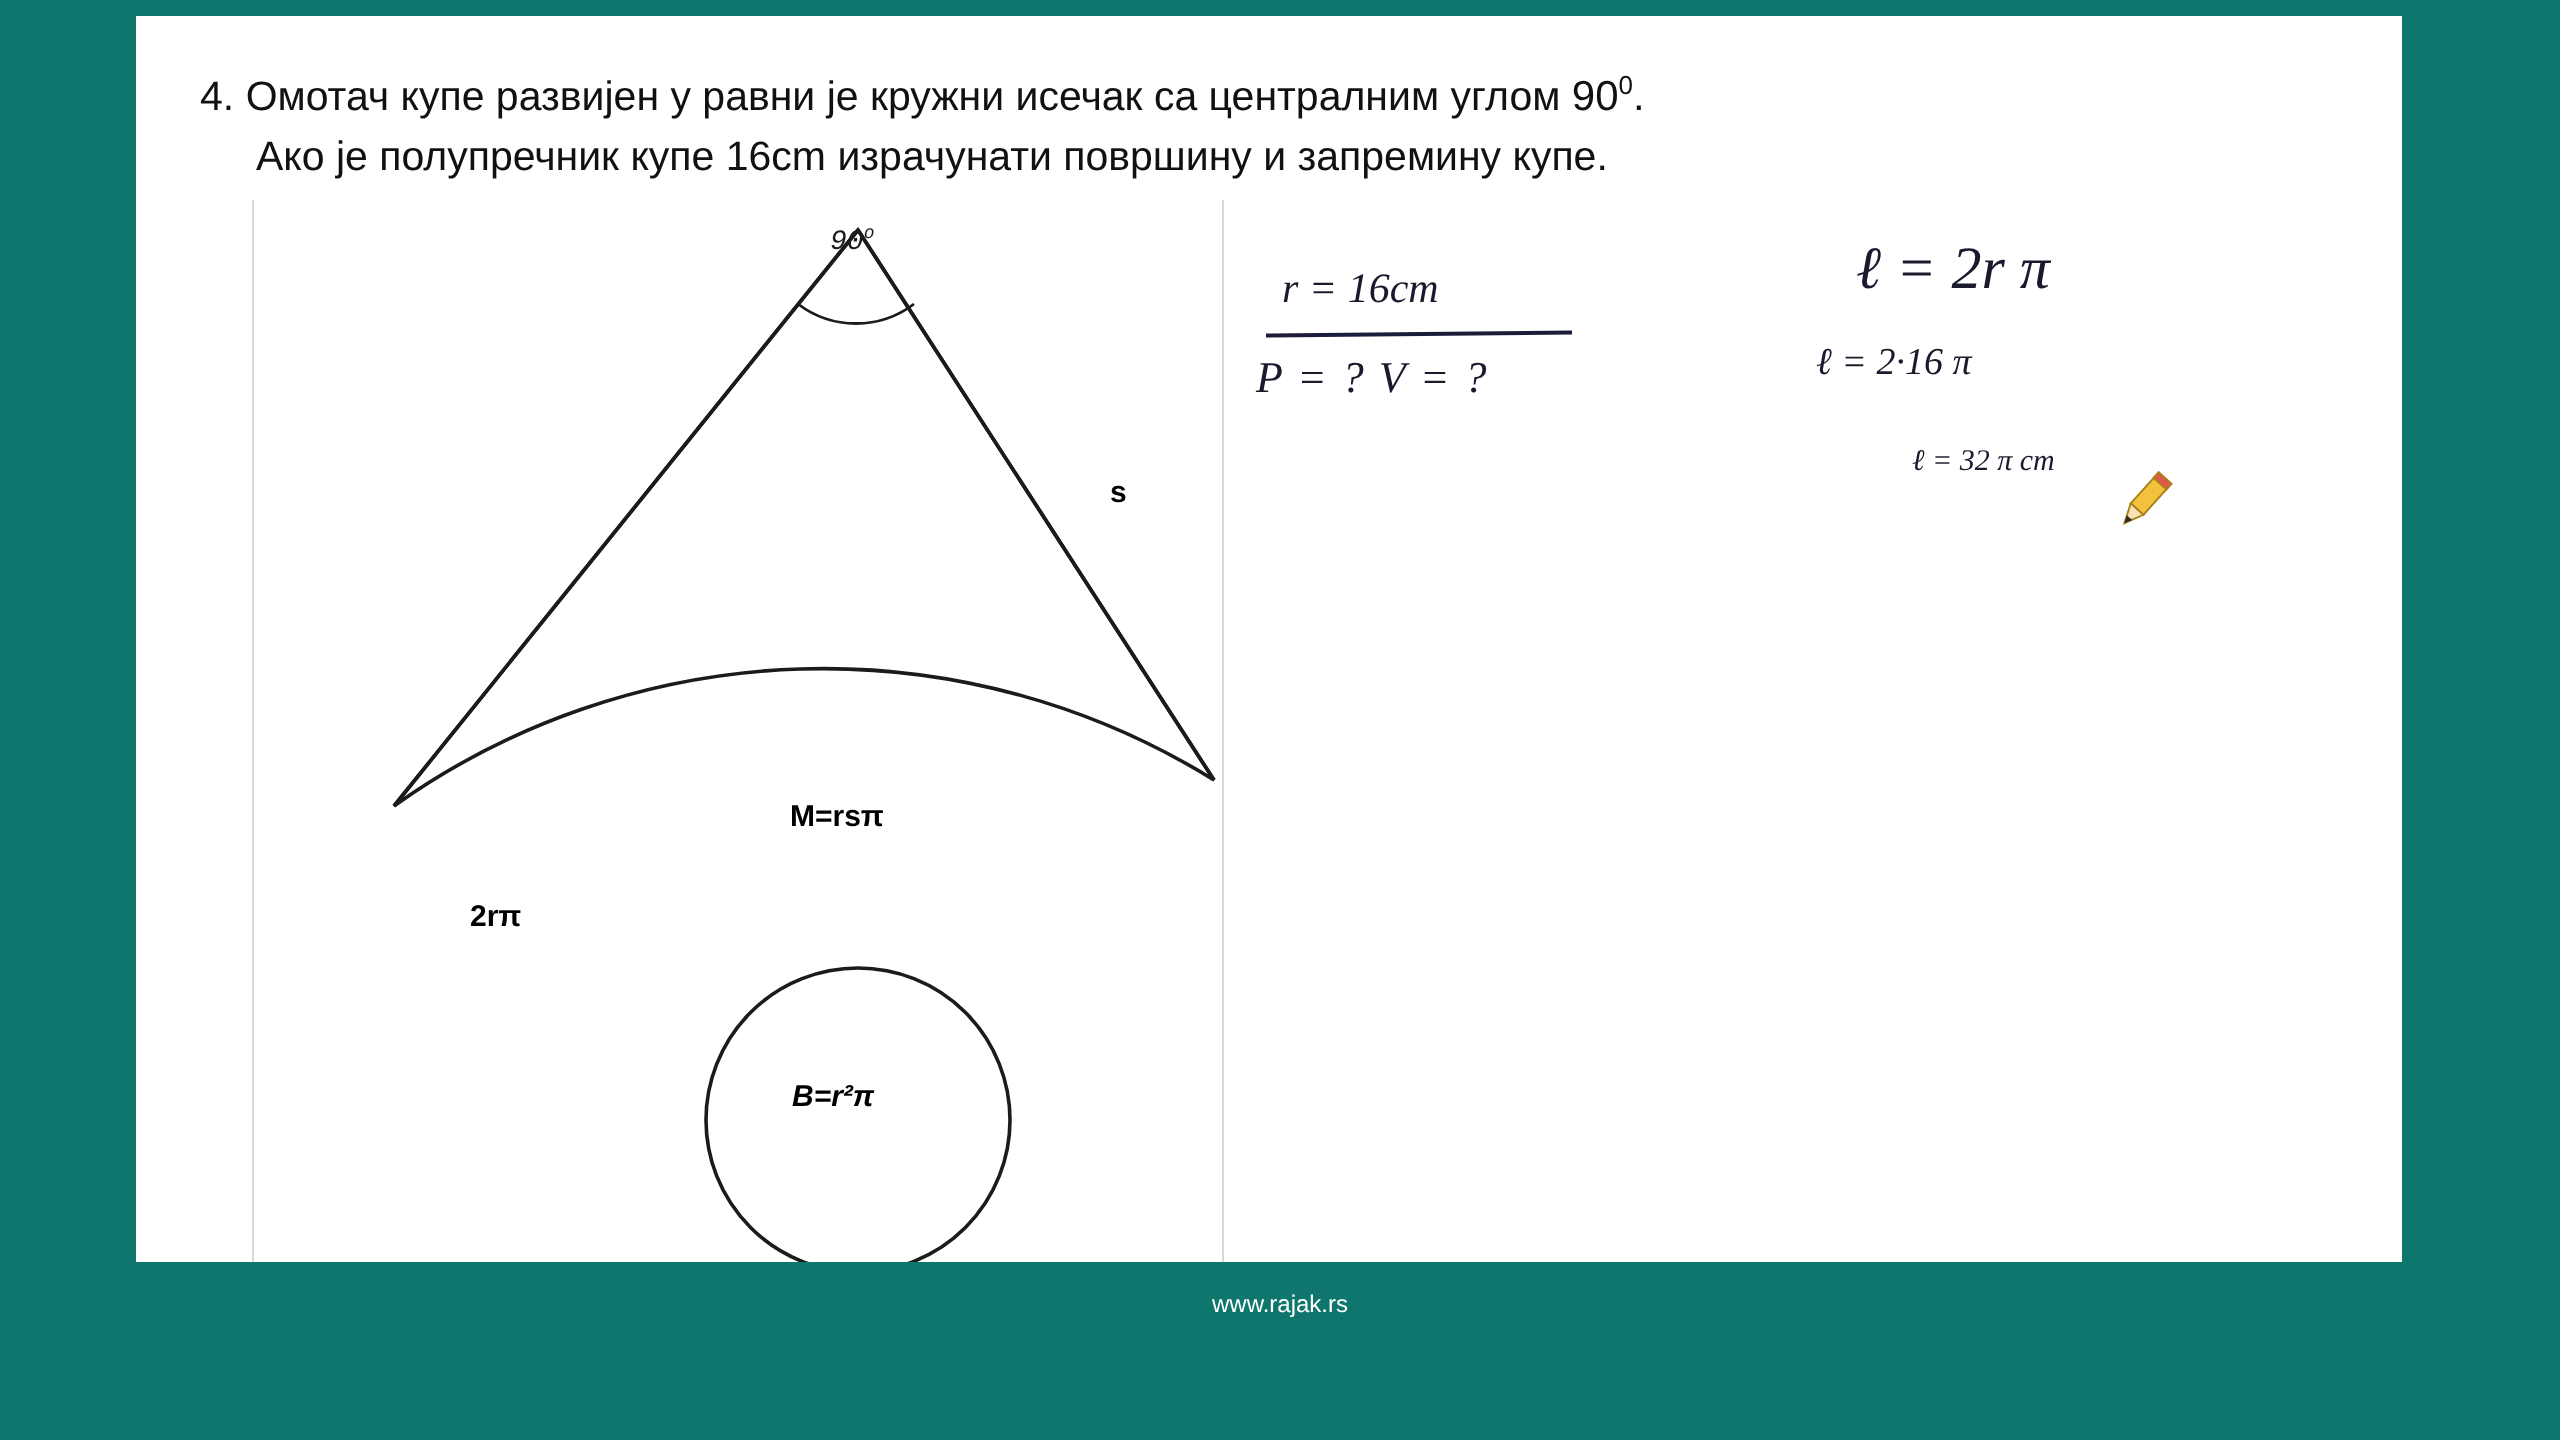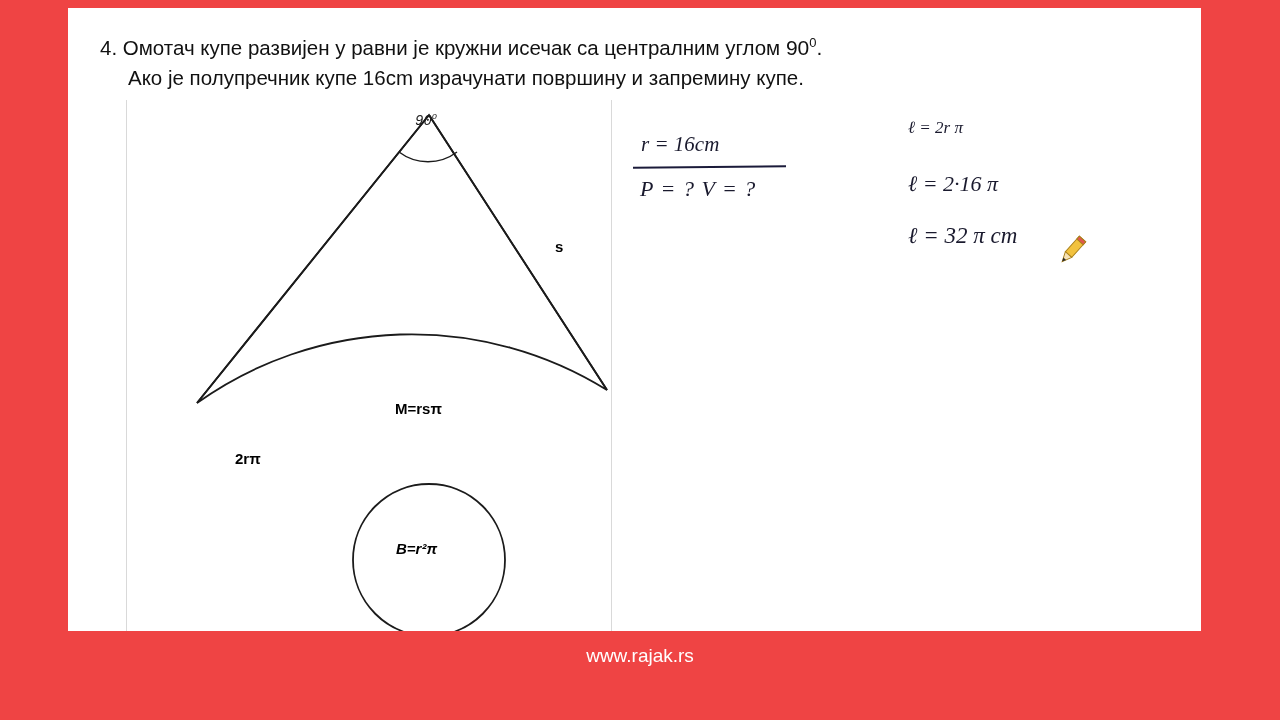--- a/index.html
+++ b/index.html
@@ -10,21 +10,21 @@
   body {
     width: 1280px;
     height: 720px;
     overflow: hidden;
     font-family: "Liberation Sans", sans-serif;
   }
   #stage {
     position: relative;
     width: 1280px;
     height: 720px;
-    background: #ef4444;
+    background: #0f766e;
   }
   
   #sheet {
     position: absolute;
     left: 68px;
     top: 8px;
     width: 1133px;
     height: 623px;
     background: #ffffff;
   }
@@ -103,43 +103,43 @@
   #hw-given1 { left: 573px; top: 112px; font-size: 21px; margin-top: 12px; }
   #hw-rule {
     position: absolute;
     left: 565px;
     top: 158px;
     width: 153px;
     height: 0;
     border-top: 2px solid #1b1b3a;
     transform: rotate(-0.6deg);
   }
-  #hw-given2 { left: 572px; top: 168px; font-size: 22px; letter-spacing: 1px; }
-  #hw-l1 { left: 840px; top: 110px; font-size: 17px; }
-  #hw-l2 { left: 840px; top: 163px; font-size: 22px; }
-  #hw-l3 { left: 840px; top: 215px; font-size: 23px; }
+  #hw-given2 { left: 560px; top: 168px; font-size: 22px; letter-spacing: 1px; }
+  #hw-l1 { left: 860px; top: 110px; font-size: 30px; }
+  #hw-l2 { left: 840px; top: 163px; font-size: 19px; }
+  #hw-l3 { left: 888px; top: 215px; font-size: 15px; }
 
   
   #pencil {
     position: absolute;
     left: 985px;
     top: 222px;
     width: 38px;
     height: 40px;
   }
 
   
   #footer {
     position: absolute;
     left: 0;
     top: 645px;
     width: 1280px;
     text-align: center;
     color: #ffffff;
-    font-size: 19px;
+    font-size: 12px;
   }
 </style>
 </head>
 <body>
 
 <div id="stage">
 
   <div id="sheet">
 
     <div id="problem">

